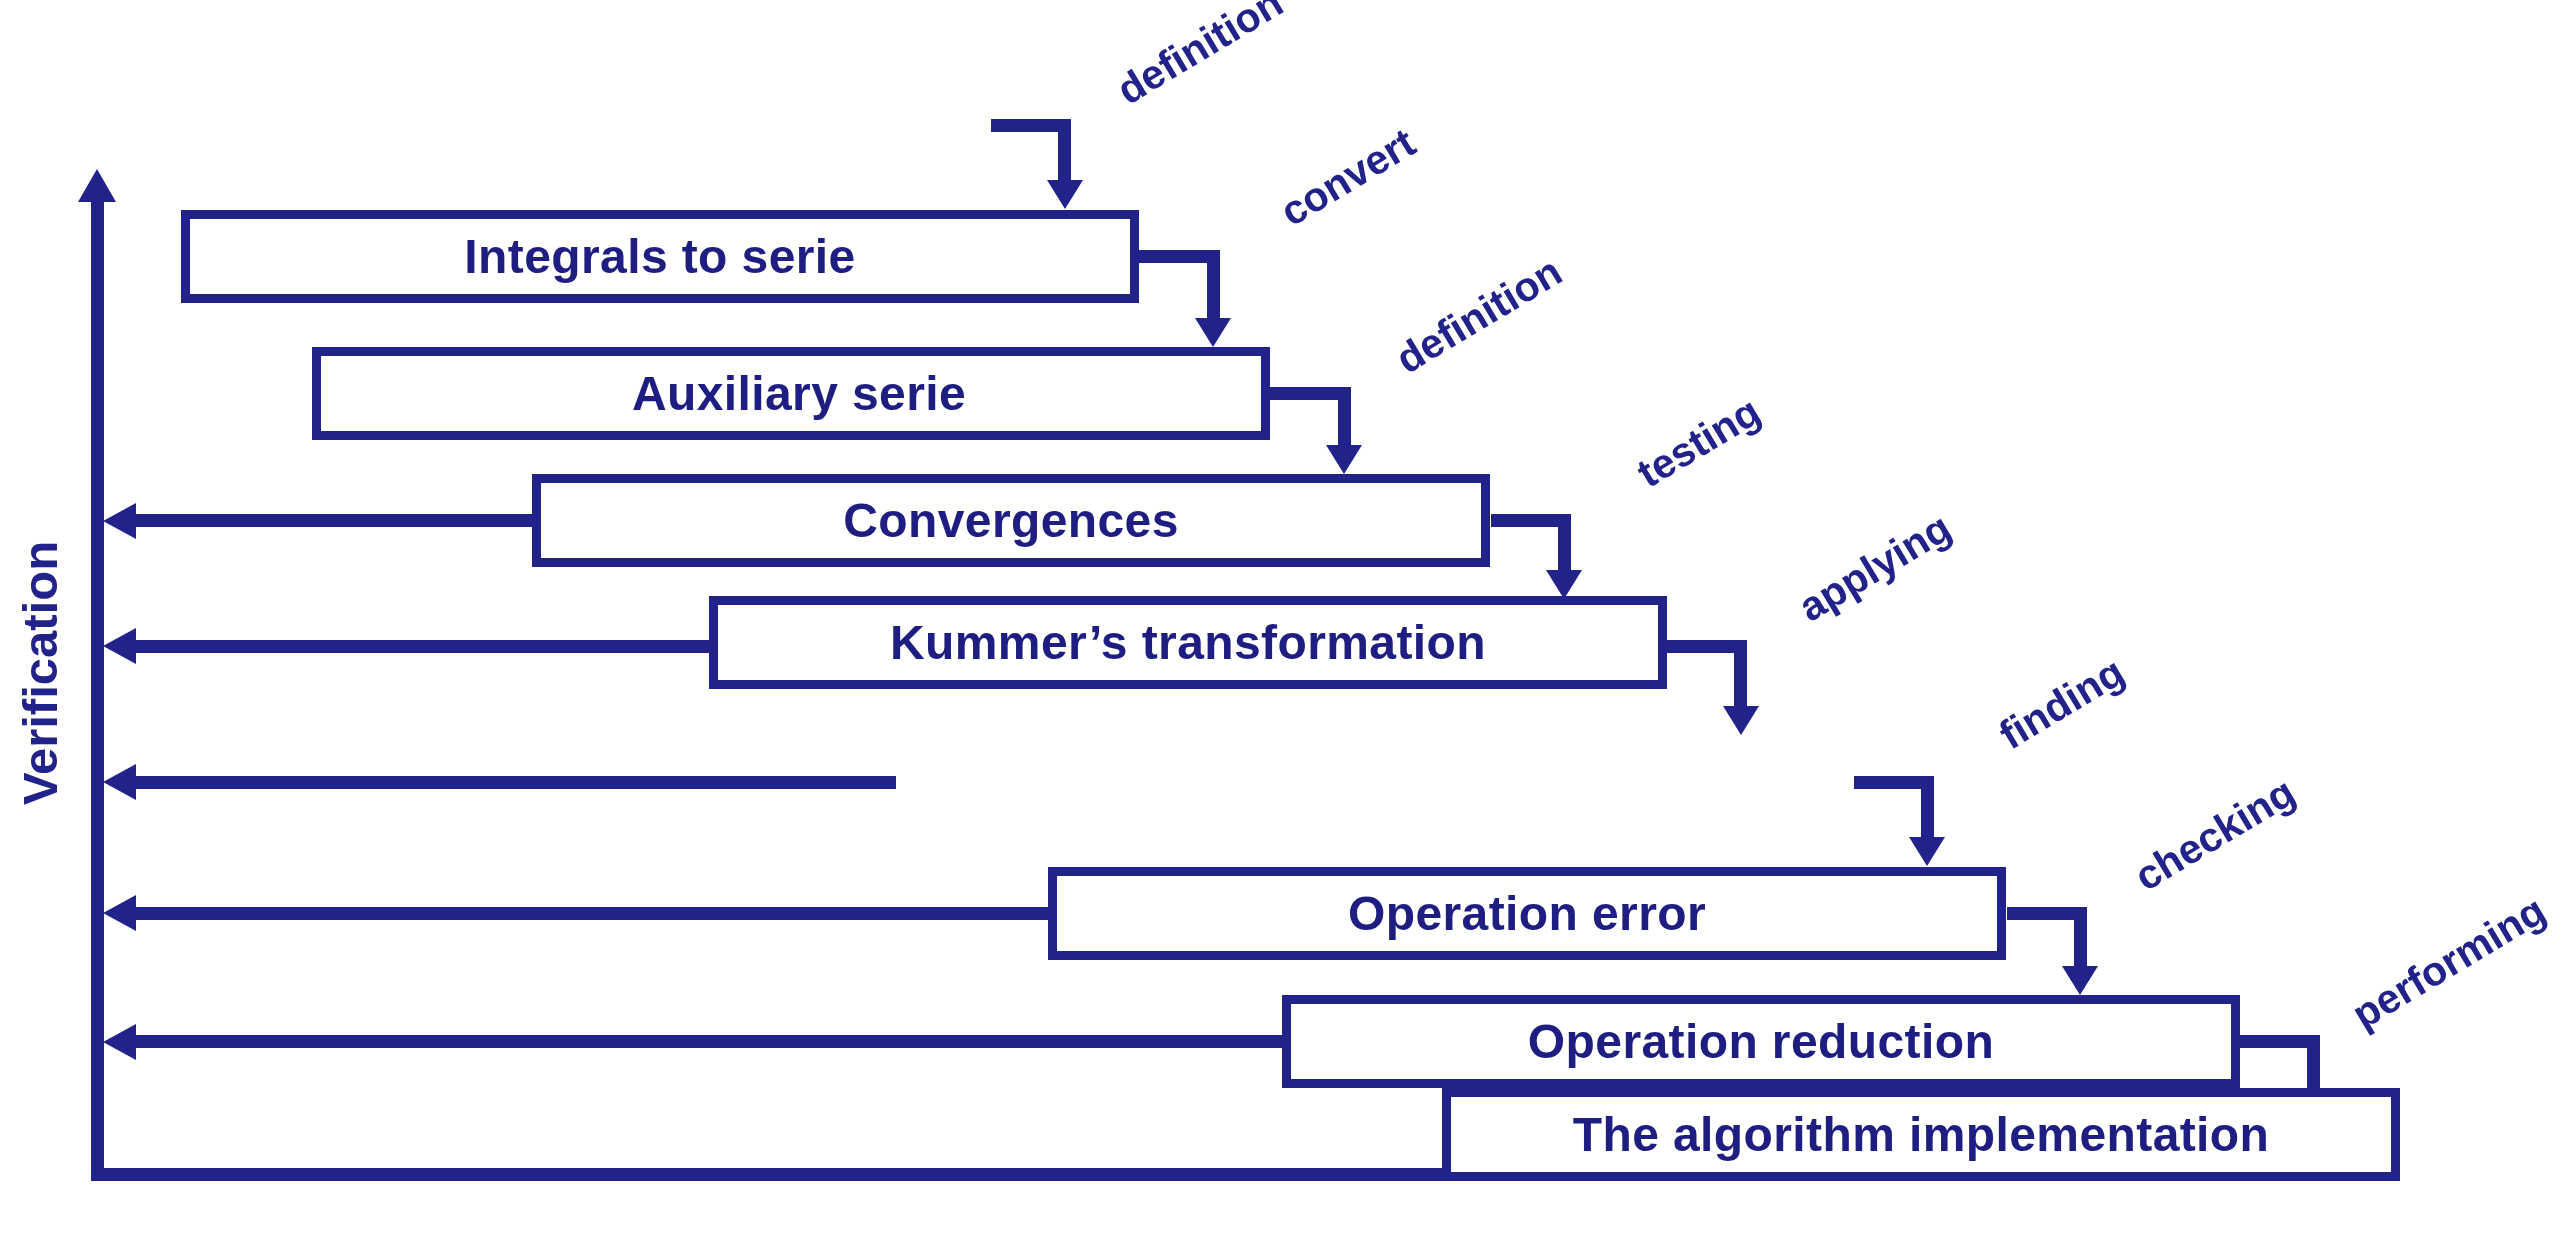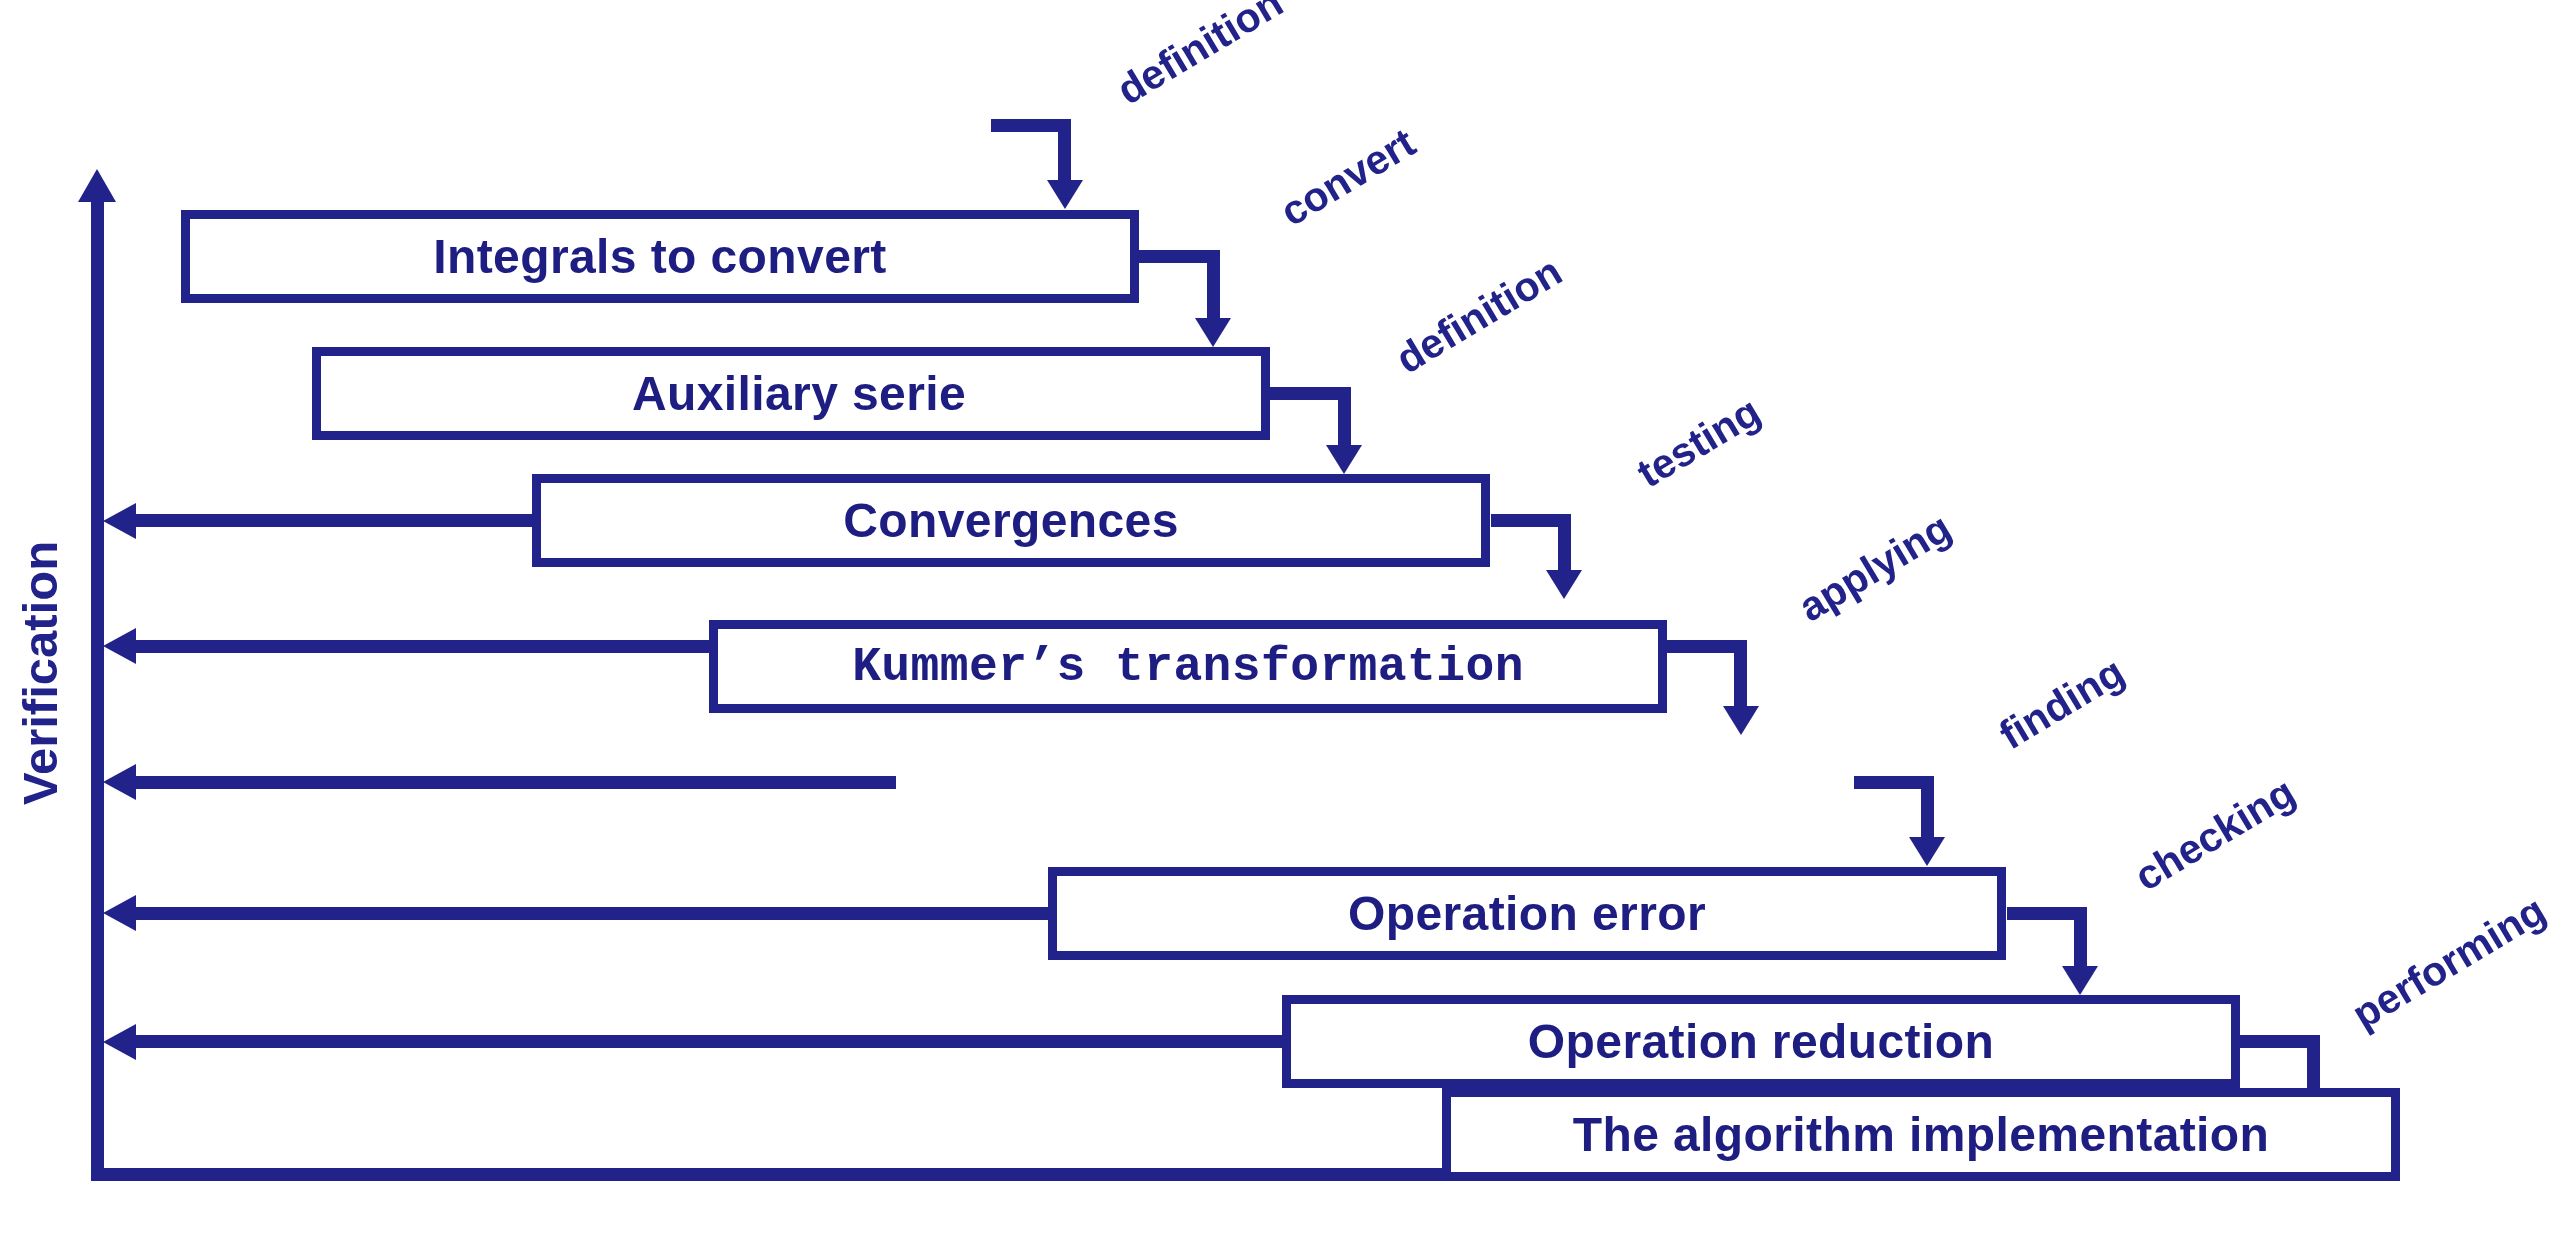--- a/index.html
+++ b/index.html
@@ -135,29 +135,29 @@
 
   <div class="bar" style="left:2007px; top:907px; width:80px; height:13px;"></div>
   <div class="bar" style="left:2074px; top:907px; width:13px; height:70px;"></div>
   <div class="ah-down" style="left:2062px; top:966px;"></div>
 
   <div class="bar" style="left:2240px; top:1035px; width:80px; height:13px;"></div>
   <div class="bar" style="left:2307px; top:1035px; width:13px; height:75px;"></div>
   <div class="ah-down" style="left:2296px; top:1098px;"></div>
 
   <div class="fbox" style="left:181px; top:210px;">
-    <span class="lbl">Integrals to convert</span>
+    <span class="lbl">Integrals to serie</span>
   </div>
   <div class="fbox" style="left:312px; top:347px;padding-left:16px;">
     <span class="lbl">Auxiliary serie</span>
   </div>
   <div class="fbox" style="left:532px; top:474px;text-align:right;">
     <span class="lbl">Convergences</span>
   </div>
-  <div class="fbox" style="left:709px; top:620px;font-family:Liberation Mono, monospace;">
+  <div class="fbox" style="left:709px; top:596px;">
     <span class="lbl">Kummer’s transformation</span>
   </div>
   <div class="fbox" style="left:1048px; top:867px;">
     <span class="lbl">Operation error</span>
   </div>
   <div class="fbox" style="left:1282px; top:995px;">
     <span class="lbl">Operation reduction</span>
   </div>
   <div class="fbox" style="left:1442px; top:1088px;">
     <span class="lbl">The algorithm implementation</span>

